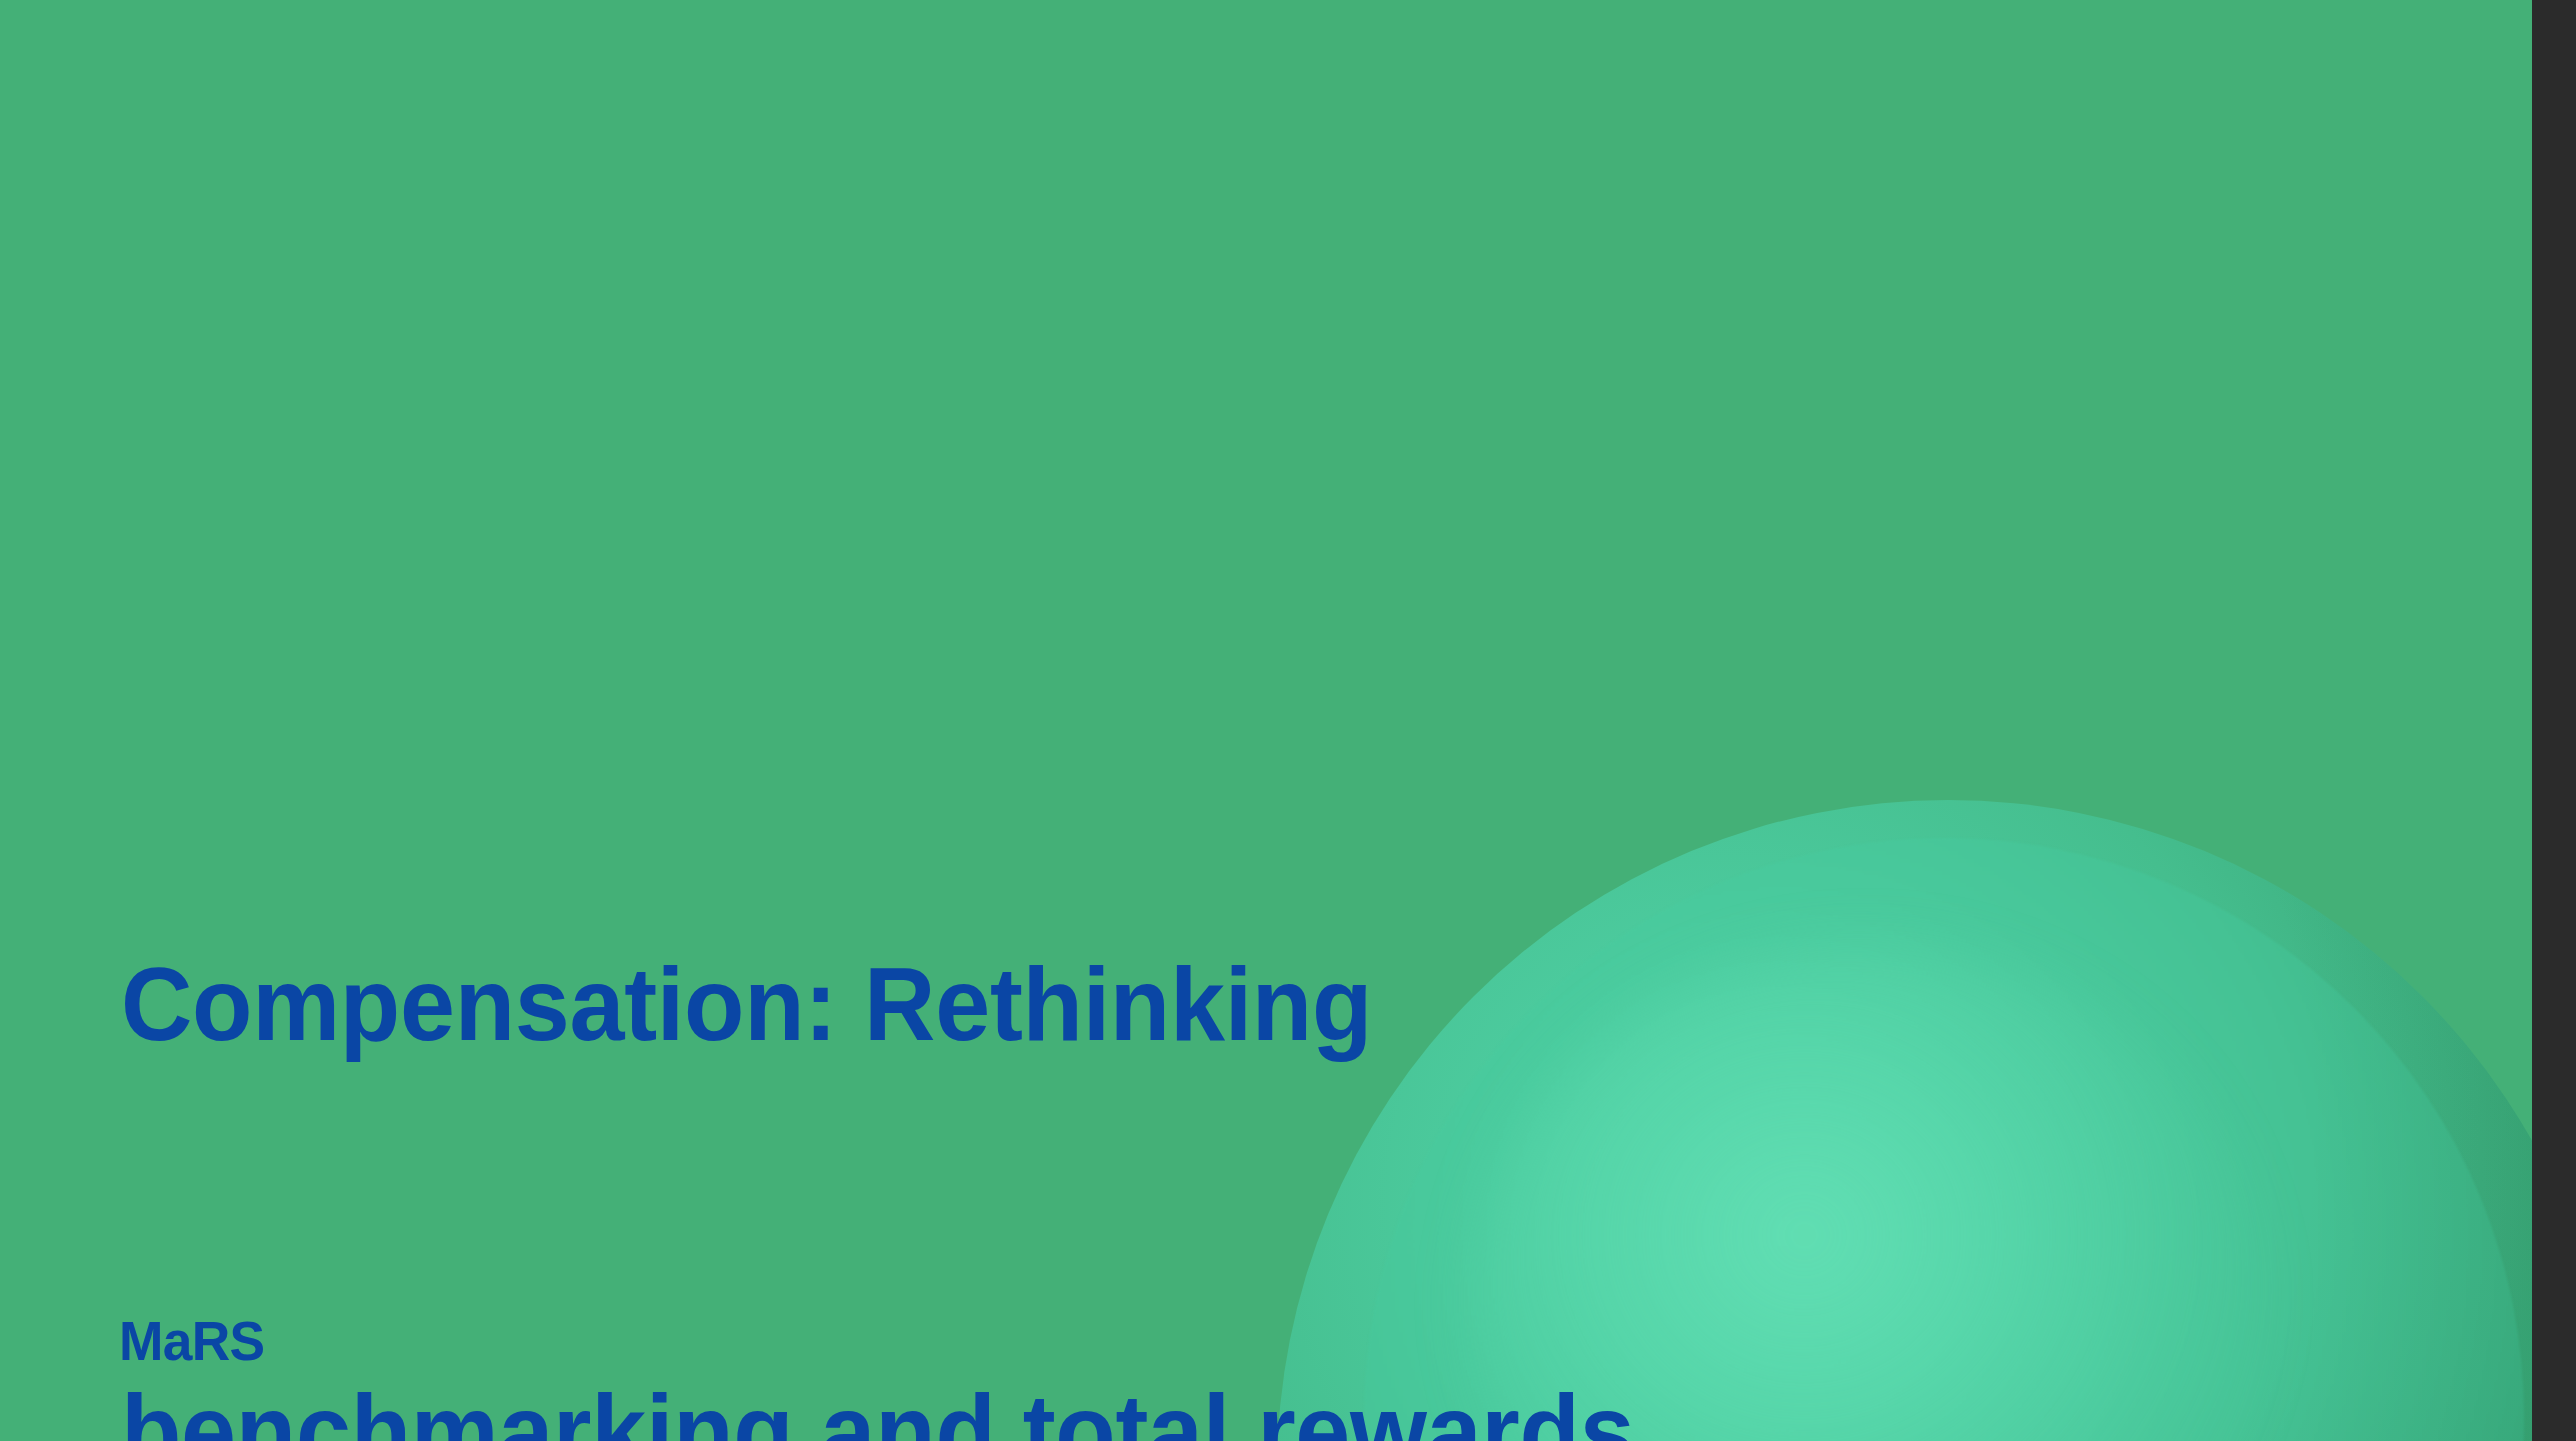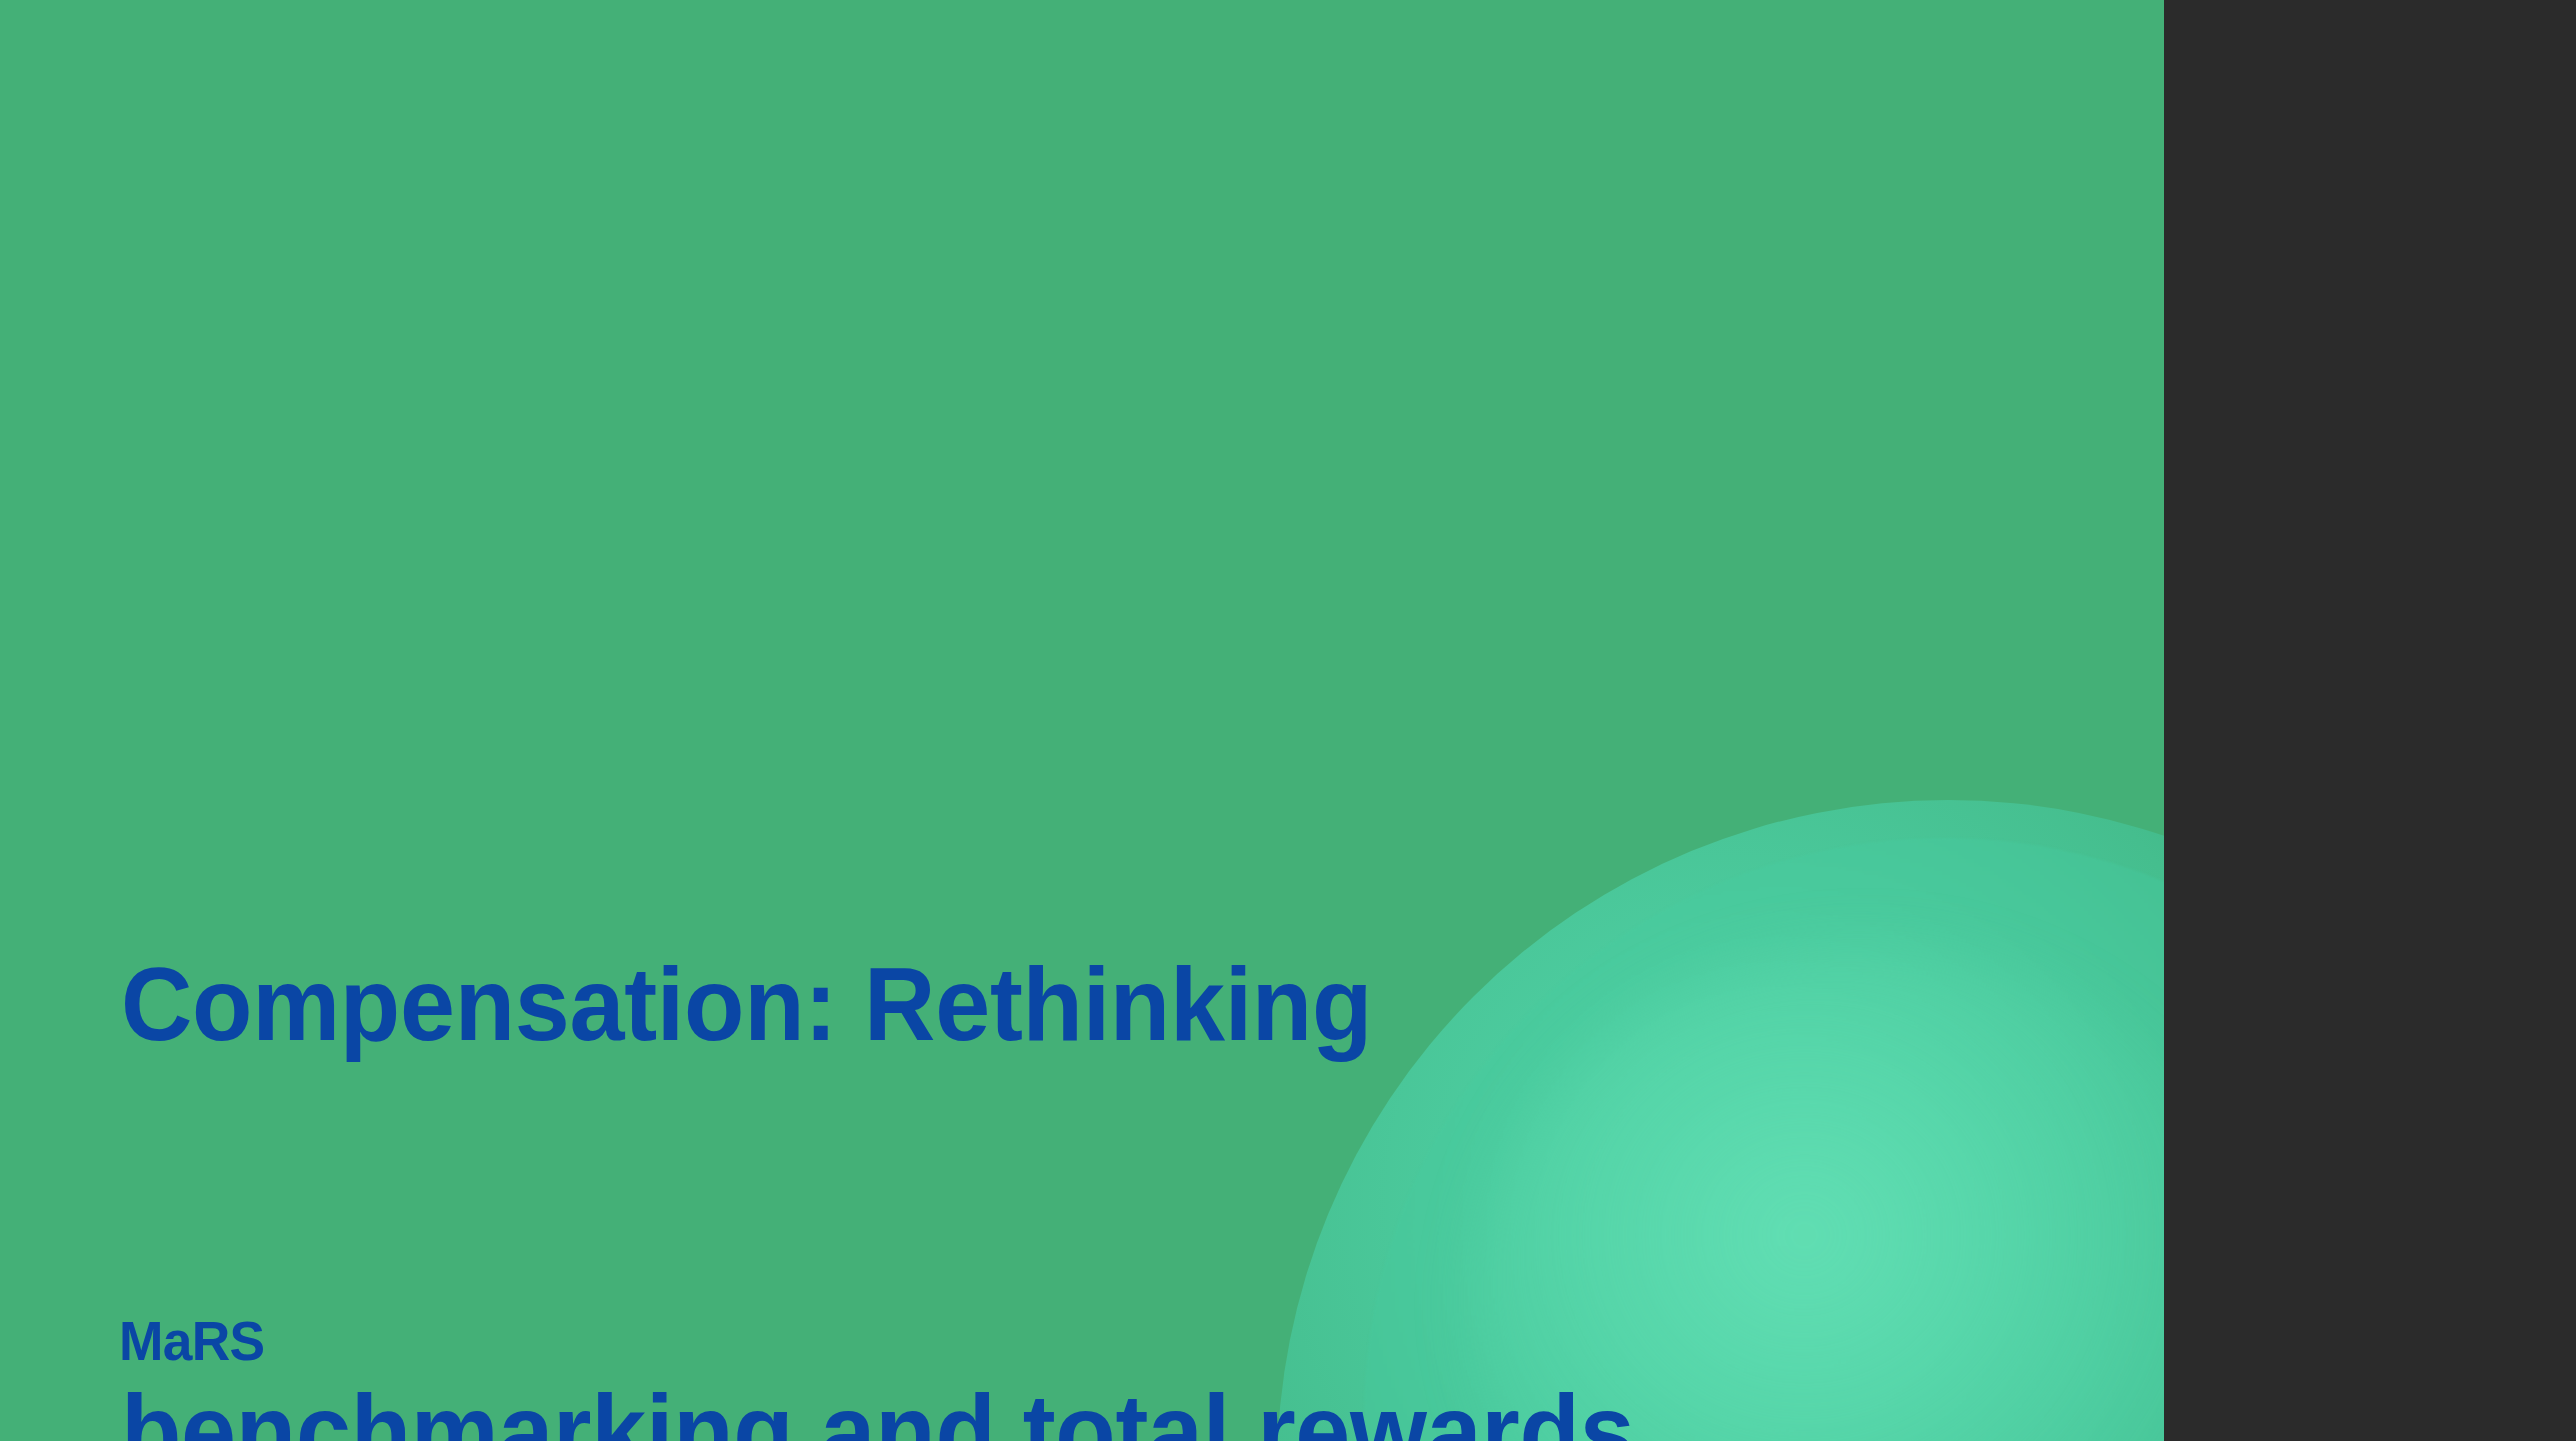--- a/index.html
+++ b/index.html
@@ -4,21 +4,21 @@
 <title>Compensation slide</title>
 <style>
   html, body {
     margin: 0;
     padding: 0;
     background: #2b2b2b;
   }
 
   #slide {
     position: relative;
-    width: 2164px;
+    width: 2532px;
     height: 1442px;
     overflow: hidden;
     background: #44B077;
     font-family: "Liberation Sans", "DejaVu Sans", sans-serif;
   }
 
   
   .sphere-layer {
     position: absolute;
     inset: 0;

